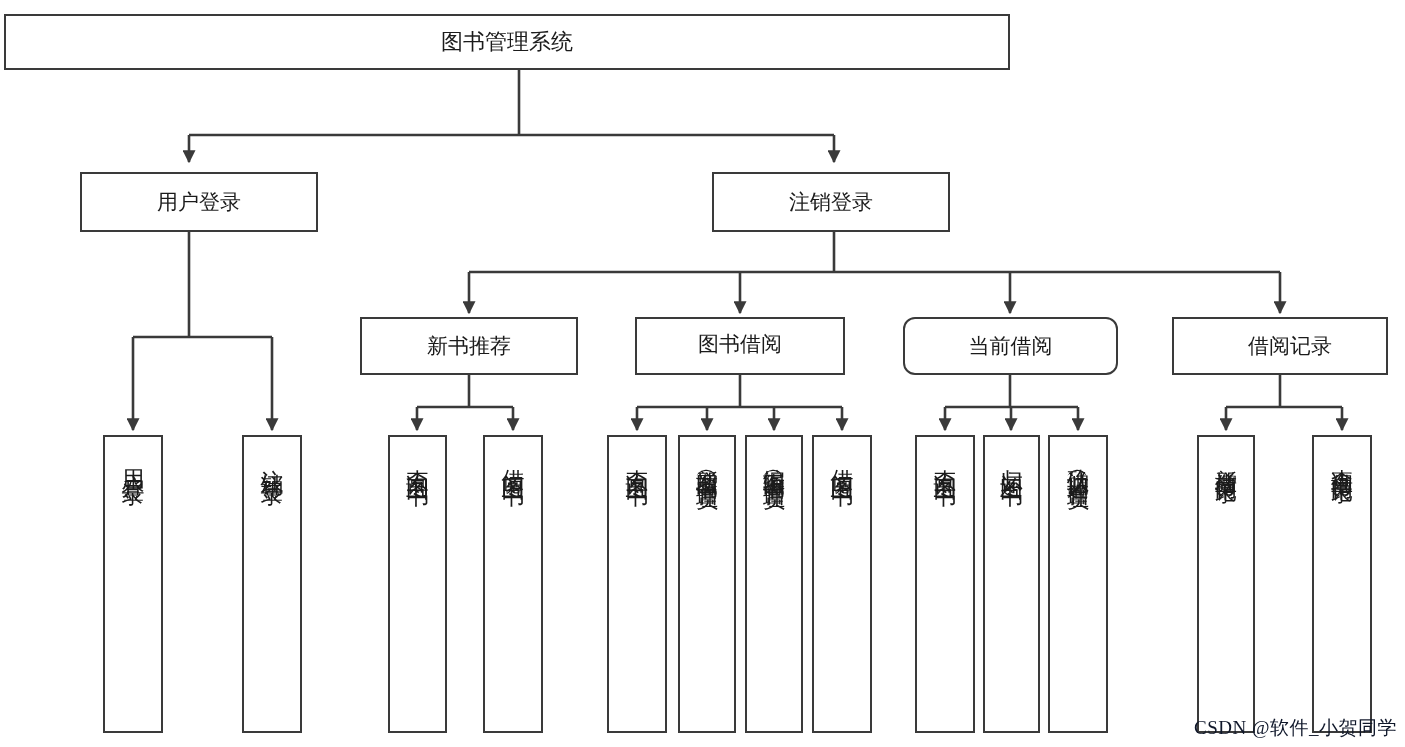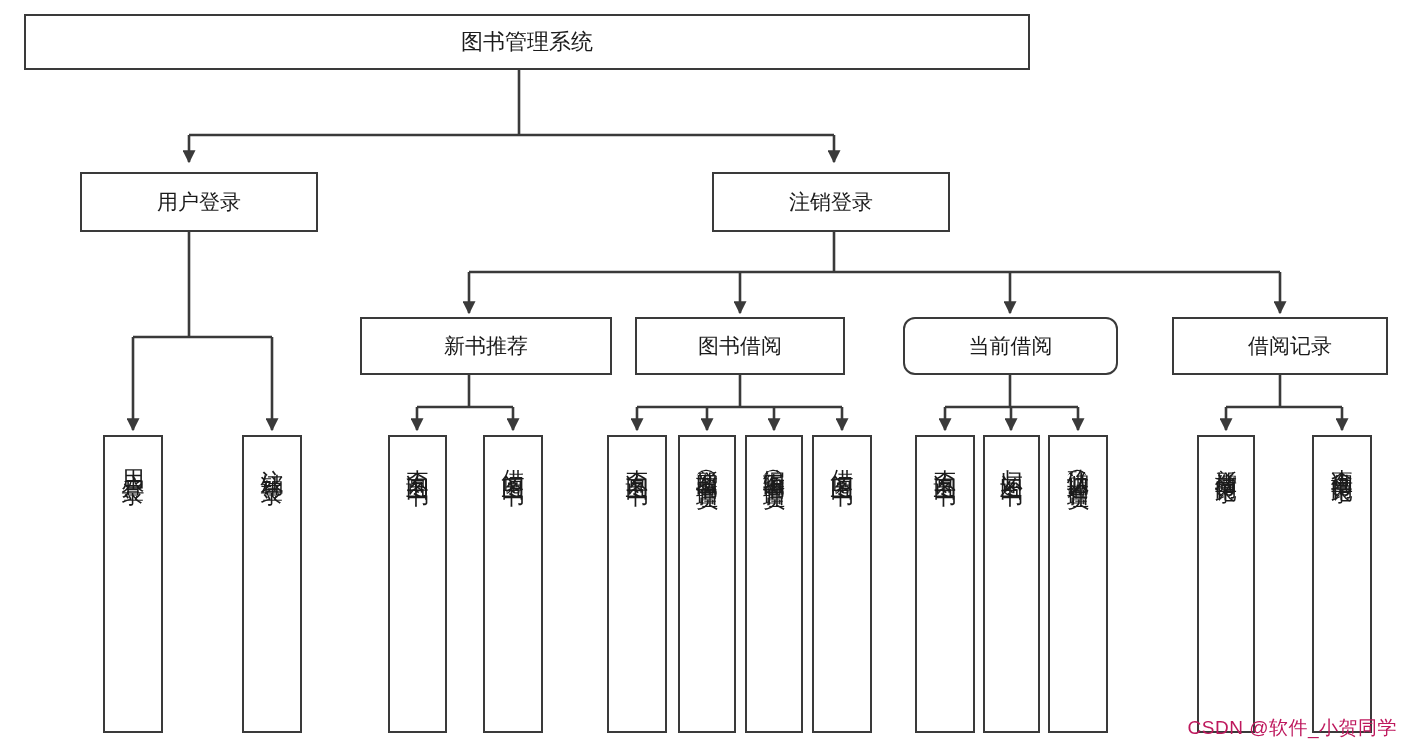--- a/index.html
+++ b/index.html
@@ -58,24 +58,24 @@
   }
   .v-node.tall .label {
     letter-spacing: 3px;
     font-size: 22px;
   }
   #watermark {
     position: absolute;
     right: 8px;
     bottom: 6px;
     font-size: 19px;
-    color: #be185d;
+    color: #0f172a;
     letter-spacing: 0.5px;
     white-space: nowrap;
-    font-family: Liberation Sans, sans-serif;
+    font-family: Liberation Serif, serif;
   }
 </style>
 </head>
 <body>
 
 <div id="canvas">
 
   <svg id="edges" viewBox="0 0 1405 747">
     <defs>
       <marker id="arrow" viewBox="0 0 10 10" refX="9" refY="5" markerWidth="5" markerHeight="5" orient="auto-start-reverse">
@@ -120,35 +120,35 @@
       <path d="M 1078 407 L 1078 430" marker-end="url(#arrow)"></path>
 
       <path d="M 1280 375 L 1280 407"></path>
       <path d="M 1226 407 L 1342 407"></path>
       <path d="M 1226 407 L 1226 430" marker-end="url(#arrow)"></path>
       <path d="M 1342 407 L 1342 430" marker-end="url(#arrow)"></path>
 
     </g>
   </svg>
 
-  <div class="node h-node root" style="left:24px; top:14px; width:1006px; height:56px;">
+  <div class="node h-node root" style="left:4px; top:14px; width:1006px; height:56px;">
     <span class="label">图书管理系统</span>
   </div>
 
   <div class="node h-node" style="left:80px; top:172px; width:238px; height:60px;">
     <span class="label">用户登录</span>
   </div>
   <div class="node h-node" style="left:712px; top:172px; width:238px; height:60px;">
     <span class="label">注销登录</span>
   </div>
 
-  <div class="node h-node" style="left:360px; top:317px; width:252px; height:58px;">
+  <div class="node h-node" style="left:360px; top:317px; width:218px; height:58px;">
     <span class="label">新书推荐</span>
   </div>
-  <div class="node h-node" style="left:635px; top:317px; width:210px; height:58px;">
+  <div class="node h-node" style="left:635px; top:317px; width:210px; height:58px;font-family:Liberation Mono, monospace;">
     <span class="label">图书借阅</span>
   </div>
   <div class="node h-node" style="left:903px; top:317px; width:215px; height:58px;border-radius:12px;">
     <span class="label">当前借阅</span>
   </div>
   <div class="node h-node" style="left:1172px; top:317px; width:216px; height:58px;padding-left:20px;">
     <span class="label">借阅记录</span>
   </div>
 
   <div class="node v-node" style="left:103px; top:435px; width:60px; height:298px;">

